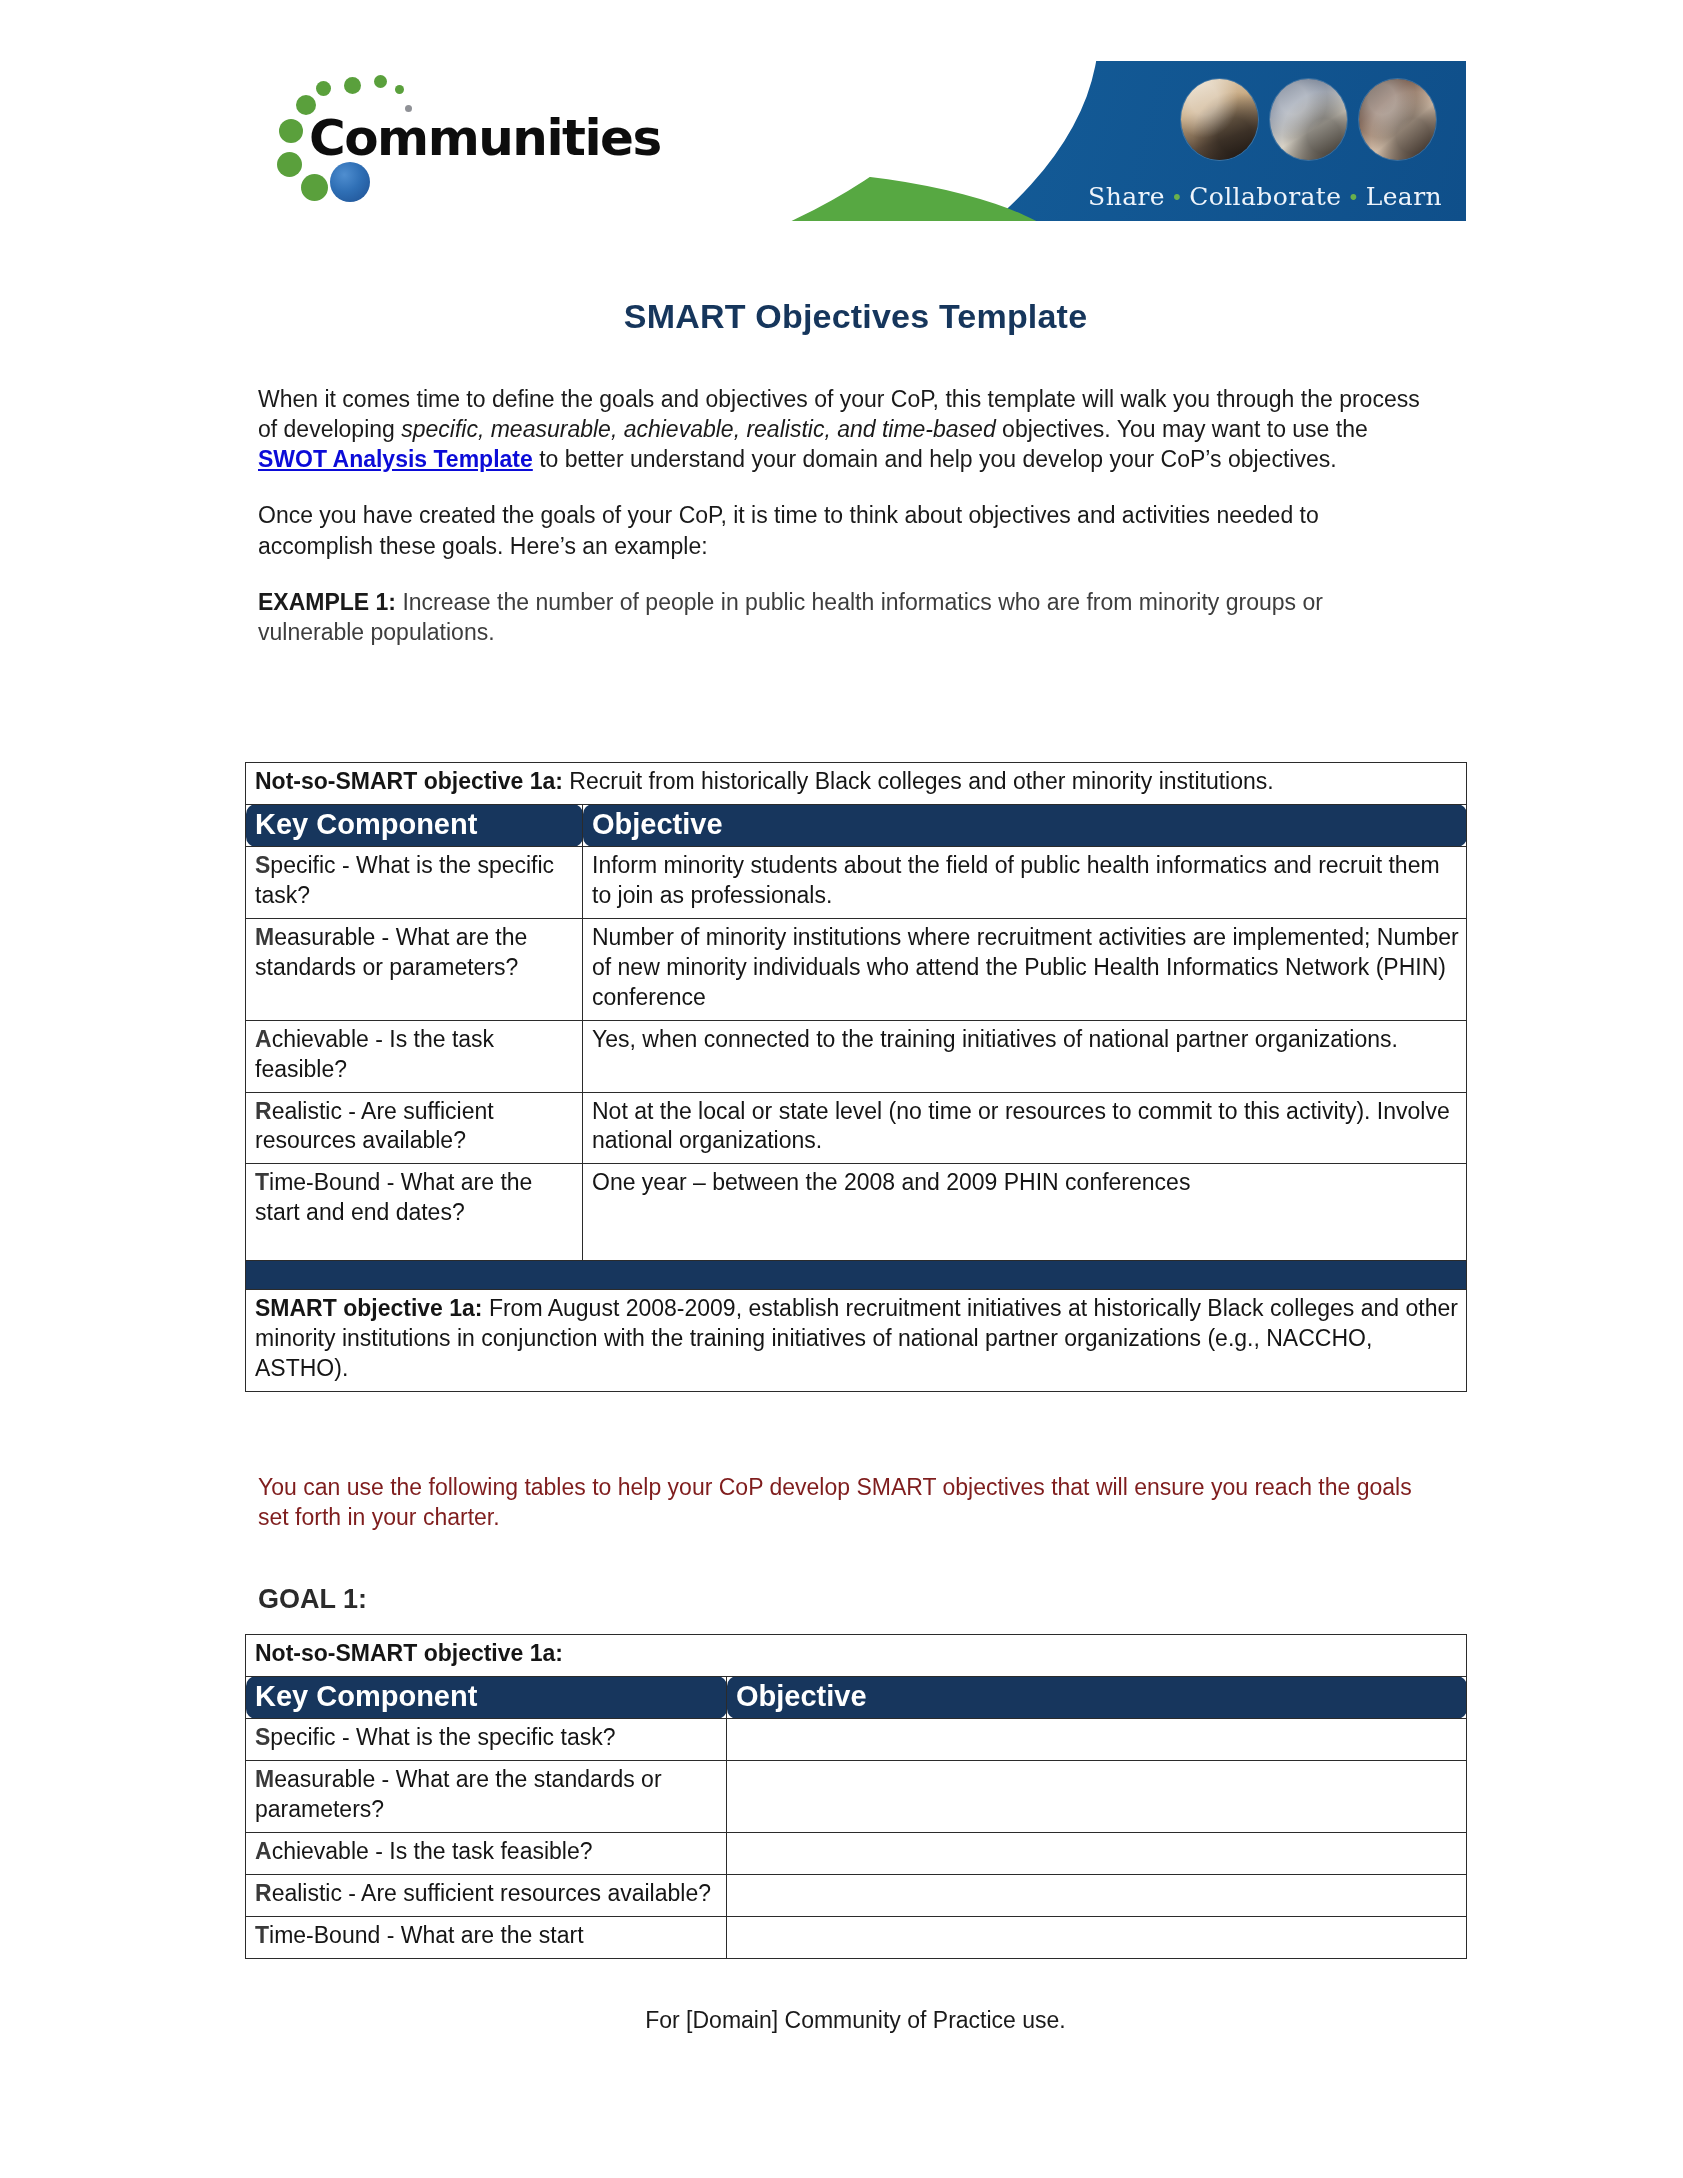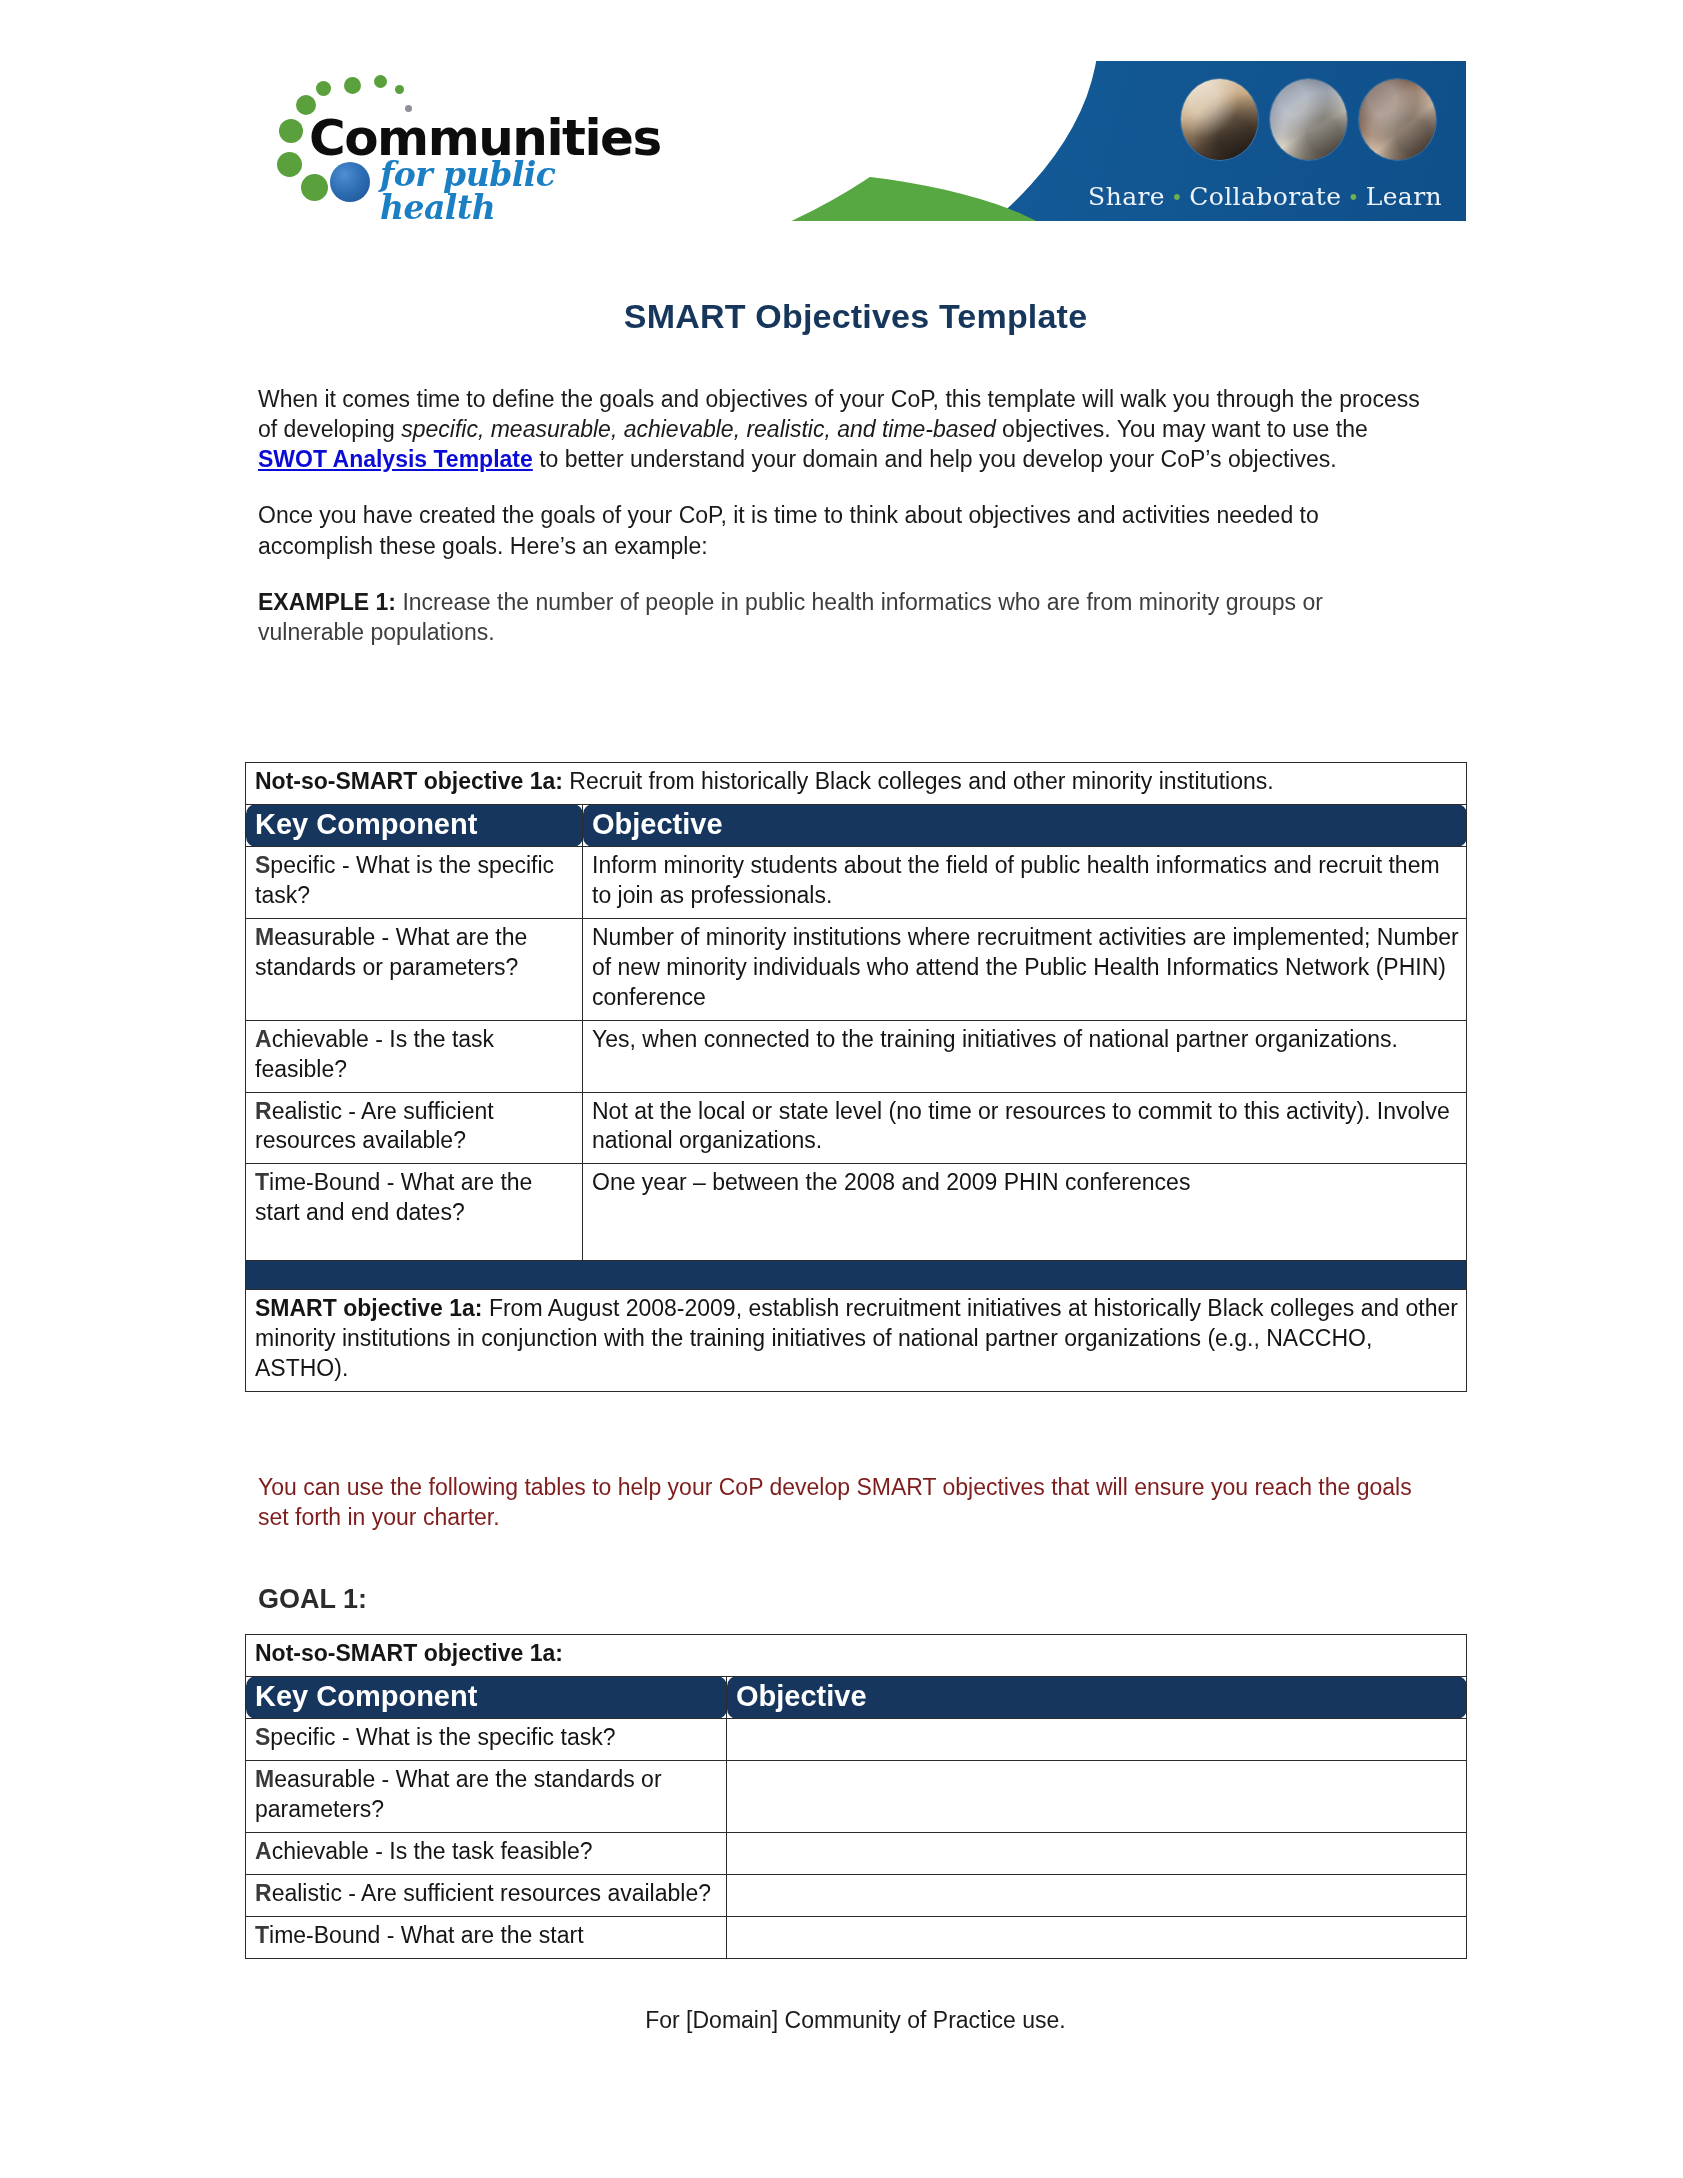--- a/index.html
+++ b/index.html
@@ -267,21 +267,20 @@
       <div class="dot" style="left:111px;top:0px;  width:13px; height:13px;"></div>
       <div class="dot" style="left:53px; top:6px;  width:15px; height:15px;"></div>
       <div class="dot" style="left:132px;top:10px; width:9px;  height:9px;"></div>
       <div class="dot" style="left:33px; top:20px; width:20px; height:20px;"></div>
       <div class="dot grey" style="left:142px;top:30px;width:7px;height:7px;"></div>
       <div class="dot" style="left:16px; top:44px; width:24px; height:24px;"></div>
       <div class="dot" style="left:14px; top:77px; width:25px; height:25px;"></div>
       <div class="dot" style="left:38px; top:99px;width:27px; height:27px;"></div>
       <div class="blue-ball"></div>
       <div class="logo-word">Communities</div>
-      <div class="logo-sub">for public health</div>
     </div>
 
     <div class="photos">
       <div class="photo p1"></div>
       <div class="photo p2"></div>
       <div class="photo p3"></div>
     </div>
 
     <div class="tagline">
       <span>Share</span><span class="sep">•</span><span>Collaborate</span><span class="sep">•</span><span>Learn</span>

